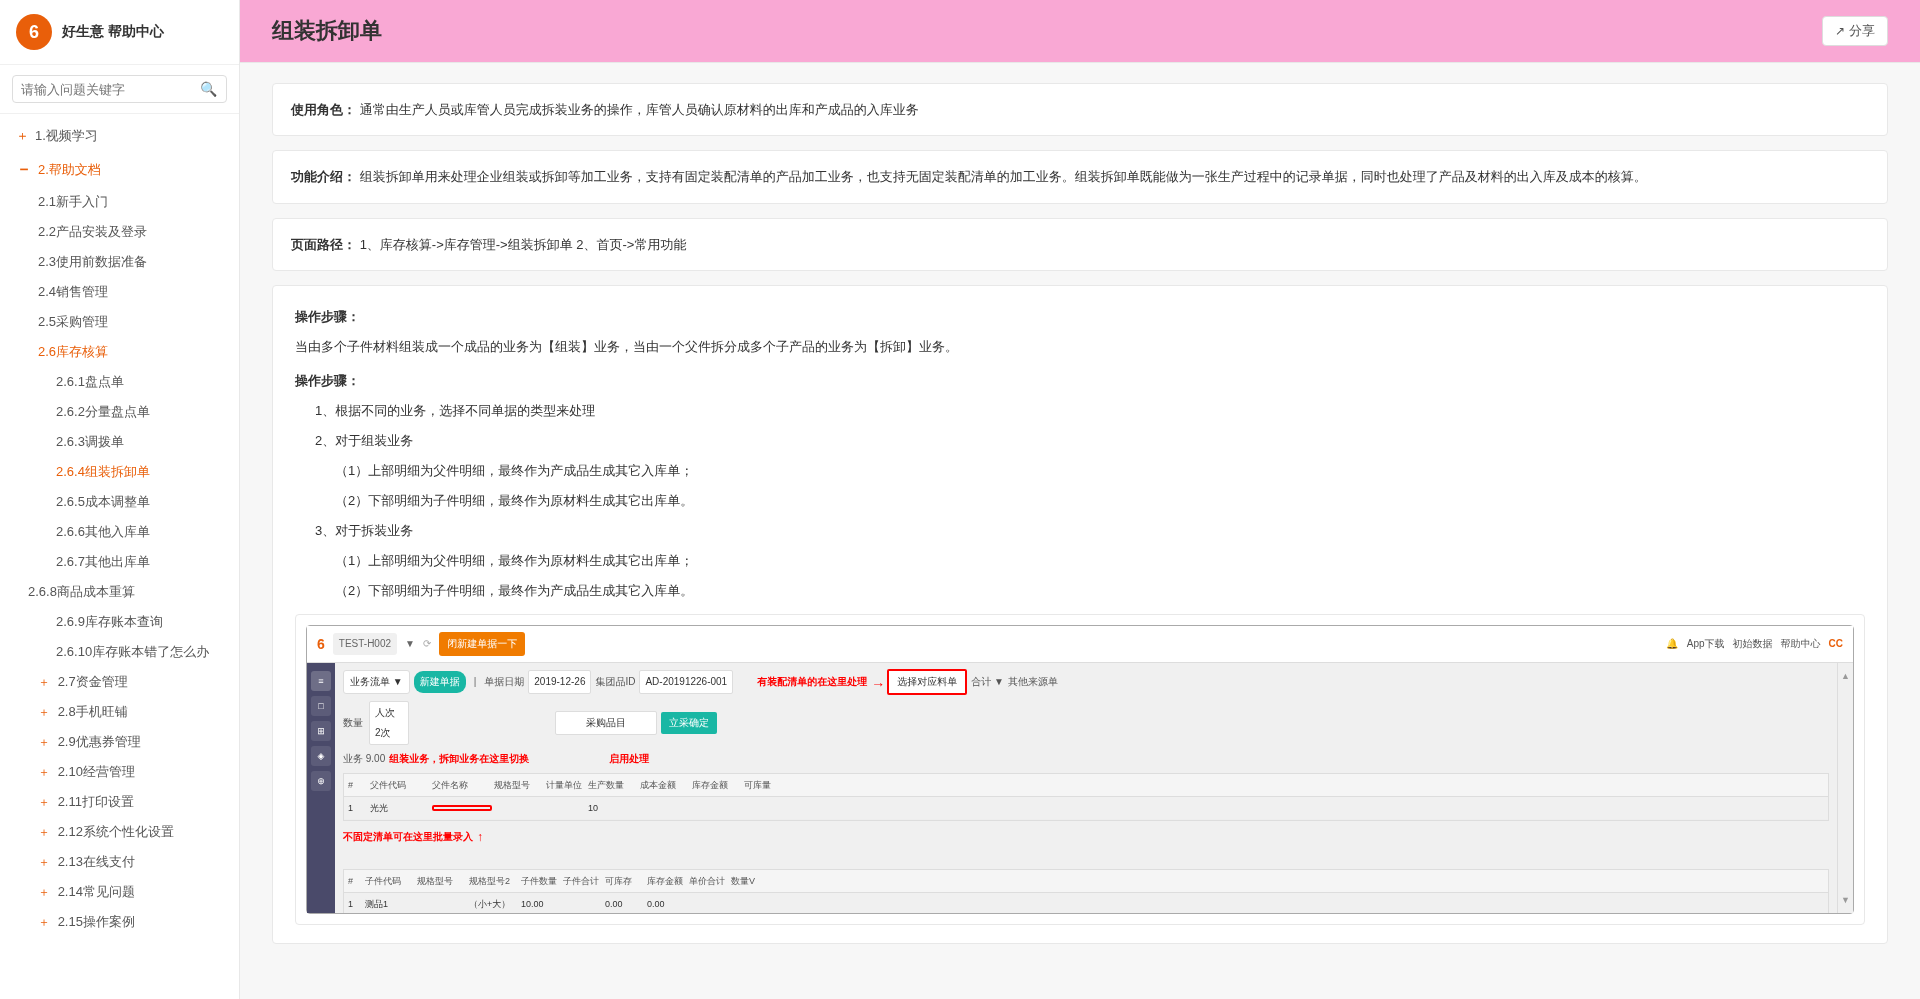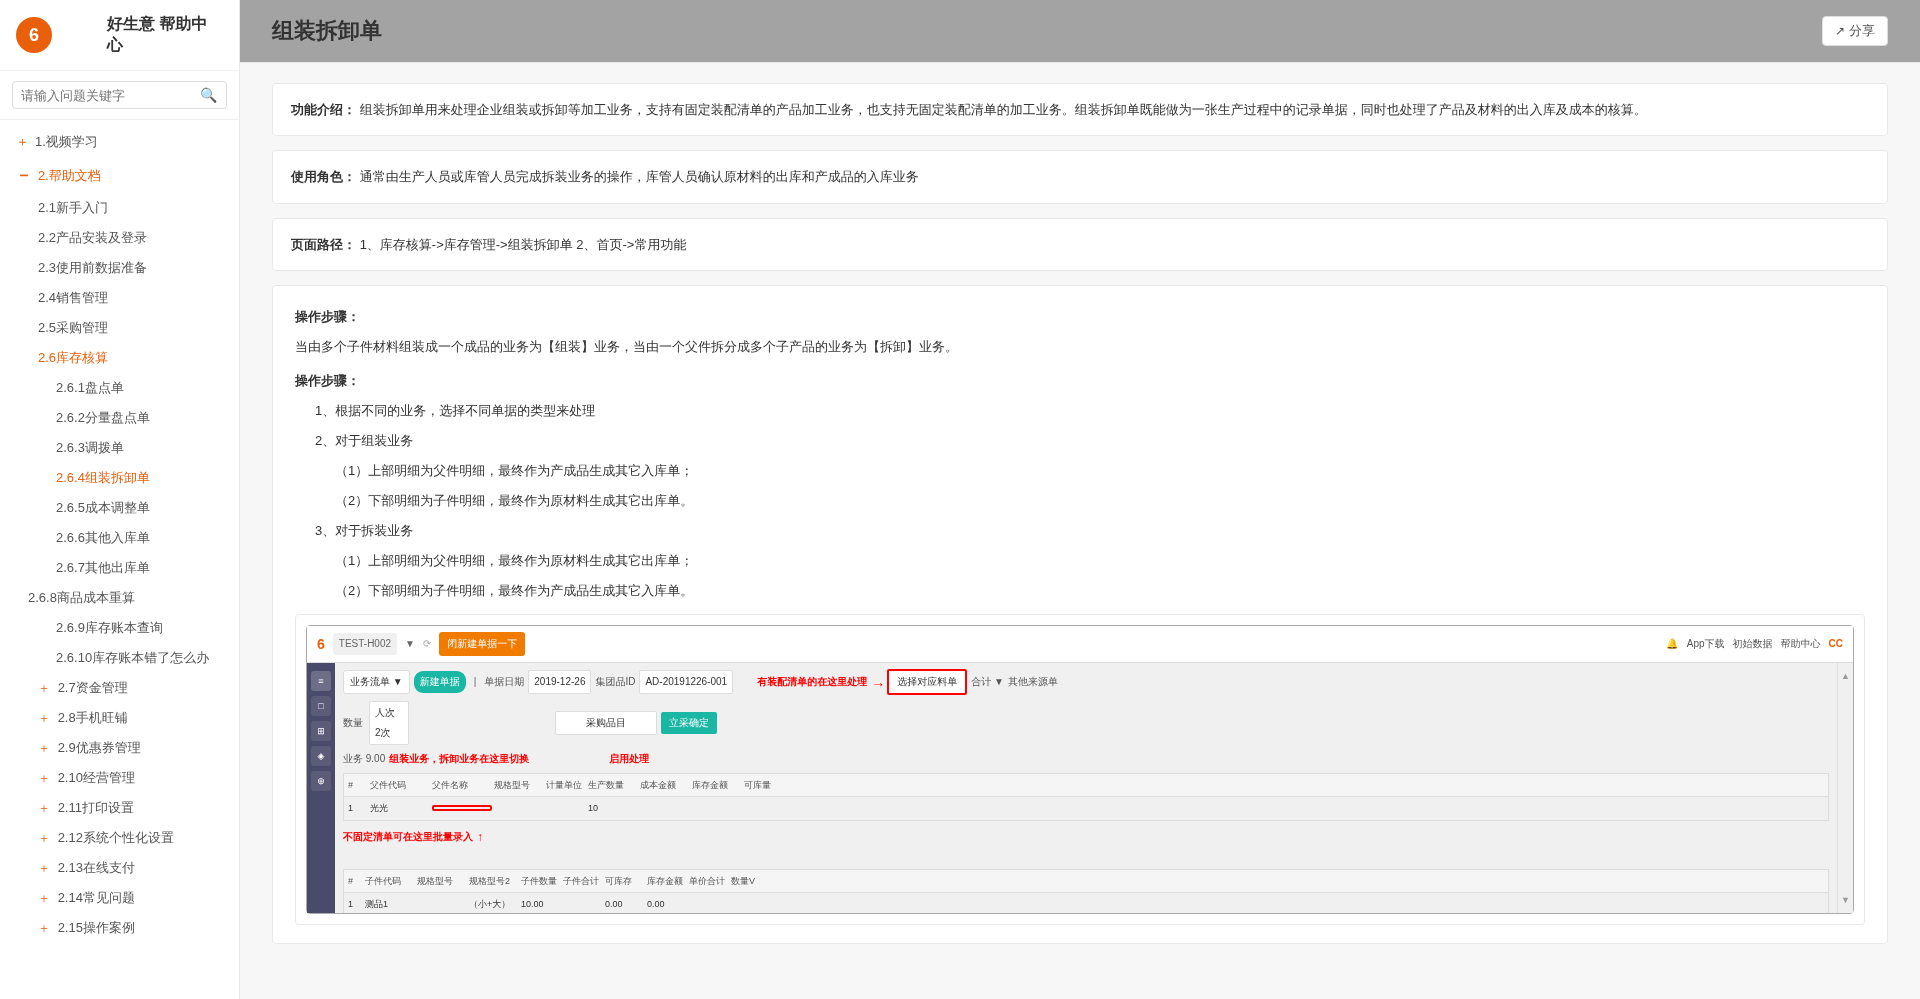--- a/index.html
+++ b/index.html
@@ -25,21 +25,21 @@
     .logo-circle {
       width: 36px; height: 36px;
       background: #e95f0a;
       border-radius: 50%;
       display: flex; align-items: center; justify-content: center;
       color: #fff; font-size: 18px; font-weight: bold;
       margin-right: 10px;
       flex-shrink: 0;
     }
     .logo-text {
-      font-size: 16px; font-weight: bold; color: #333; margin-left: 45px;
+      font-size: 14px; font-weight: bold; color: #333;
     }
     .search-area {
       padding: 10px 12px;
       border-bottom: 1px solid #f0f0f0;
     }
     .search-box {
       display: flex;
       align-items: center;
       border: 1px solid #ddd;
       border-radius: 4px;
@@ -72,21 +72,21 @@
     }
     .sub-nav-item.active { color: #e95f0a; }
 
     
     .main-content {
       flex: 1;
       overflow-y: auto;
       background: #f7f7f7;
     }
     .main-header {
-      background: #a3a3a3;
+      background: #f9a8d4;
       padding: 16px 32px;
       border-bottom: 1px solid #e8e8e8;
       display: flex;
       align-items: center;
       justify-content: space-between;
     }
     .page-title {
       font-size: 22px;
       font-weight: bold;
       color: #333;
@@ -292,27 +292,27 @@
     <h1 class="page-title">组装拆卸单</h1>
     <button class="share-btn">
       <span style="font-size:12px;">↗</span>
       <span>分享</span>
     </button>
   </div>
 
   <div class="content-body">
 
     <div class="info-block">
+      <span class="bold">使用角色：</span>
+      <span>通常由生产人员或库管人员完成拆装业务的操作，库管人员确认原材料的出库和产成品的入库业务</span>
+    </div>
+
+    <div class="info-block">
       <span class="bold">功能介绍：</span>
       <span>组装拆卸单用来处理企业组装或拆卸等加工业务，支持有固定装配清单的产品加工业务，也支持无固定装配清单的加工业务。组装拆卸单既能做为一张生产过程中的记录单据，同时也处理了产品及材料的出入库及成本的核算。</span>
-    </div>
-
-    <div class="info-block">
-      <span class="bold">使用角色：</span>
-      <span>通常由生产人员或库管人员完成拆装业务的操作，库管人员确认原材料的出库和产成品的入库业务</span>
     </div>
 
     <div class="info-block">
       <span class="bold">页面路径：</span>
       <span>1、库存核算-&gt;库存管理-&gt;组装拆卸单 2、首页-&gt;常用功能</span>
     </div>
 
     <div class="op-steps-block">
       <p class="bold">操作步骤：</p>
       <p style="margin-bottom:8px;">

